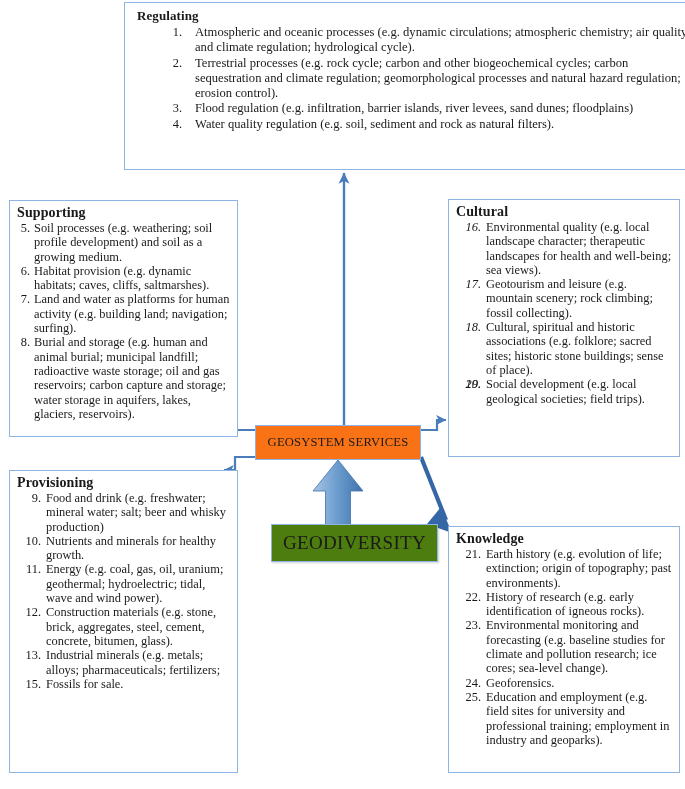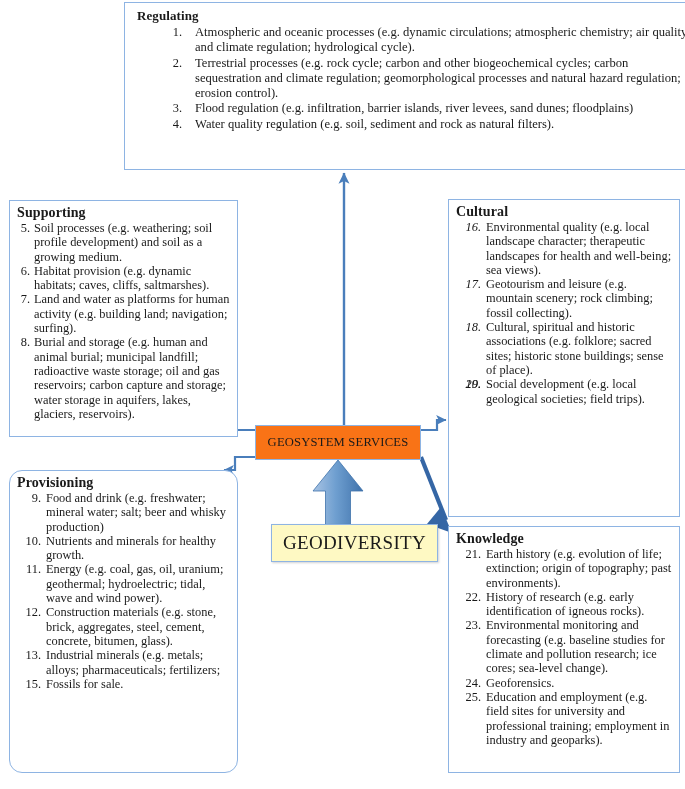--- a/index.html
+++ b/index.html
@@ -72,25 +72,25 @@
   
   #box-regulating { left: 108px; top: 2px; width: 575px; height: 168px; padding: 6px 10px 4px 12px; margin-left: 16px; }
   #box-regulating ol.svc-list > li { padding-left: 58px; font-size: 12.6px; line-height: 15.3px; }
   #box-regulating ol.svc-list > li > .num { width: 45px; }
   #box-regulating .box-title { font-size: 13px; margin-bottom: 2px; }
 
   #box-supporting { left: 9px; top: 200px; width: 229px; height: 237px; }
   #box-supporting ol.svc-list > li { padding-left: 17px; }
   #box-supporting ol.svc-list > li > .num { width: 13px; }
 
-  #box-cultural { left: 448px; top: 199px; width: 232px; height: 318px; }
+  #box-cultural { left: 448px; top: 199px; width: 232px; height: 258px; }
   #box-cultural ol.svc-list > li { padding-left: 30px; }
   #box-cultural ol.svc-list > li > .num { width: 25px; font-style: italic; }
 
-  #box-provisioning { left: 9px; top: 470px; width: 229px; height: 303px; border-radius: 13px; }
+  #box-provisioning { left: 9px; top: 470px; width: 229px; height: 303px; }
   #box-provisioning ol.svc-list > li { padding-left: 29px; }
   #box-provisioning ol.svc-list > li > .num { width: 24px; }
 
   #box-knowledge { left: 448px; top: 526px; width: 232px; height: 247px; }
   #box-knowledge ol.svc-list > li { padding-left: 30px; }
   #box-knowledge ol.svc-list > li > .num { width: 25px; }
 
   
   #box-geosystem {
     position: absolute;
@@ -108,21 +108,21 @@
     letter-spacing: 0.2px;
     white-space: nowrap;
   }
 
   #box-geodiversity {
     position: absolute;
     left: 271px; top: 524px;
     width: 167px; height: 38px;
     box-sizing: border-box;
     border: 1px solid #8eb4e3;
-    background: #fef9c3;
+    background: #4d7c0f;
     display: flex;
     align-items: center;
     justify-content: center;
     box-shadow: 1px 1px 2px rgba(0,0,0,0.18);
   }
   #box-geodiversity .gd-label {
     font-size: 19px;
     letter-spacing: 0.3px;
     white-space: nowrap;
   }

